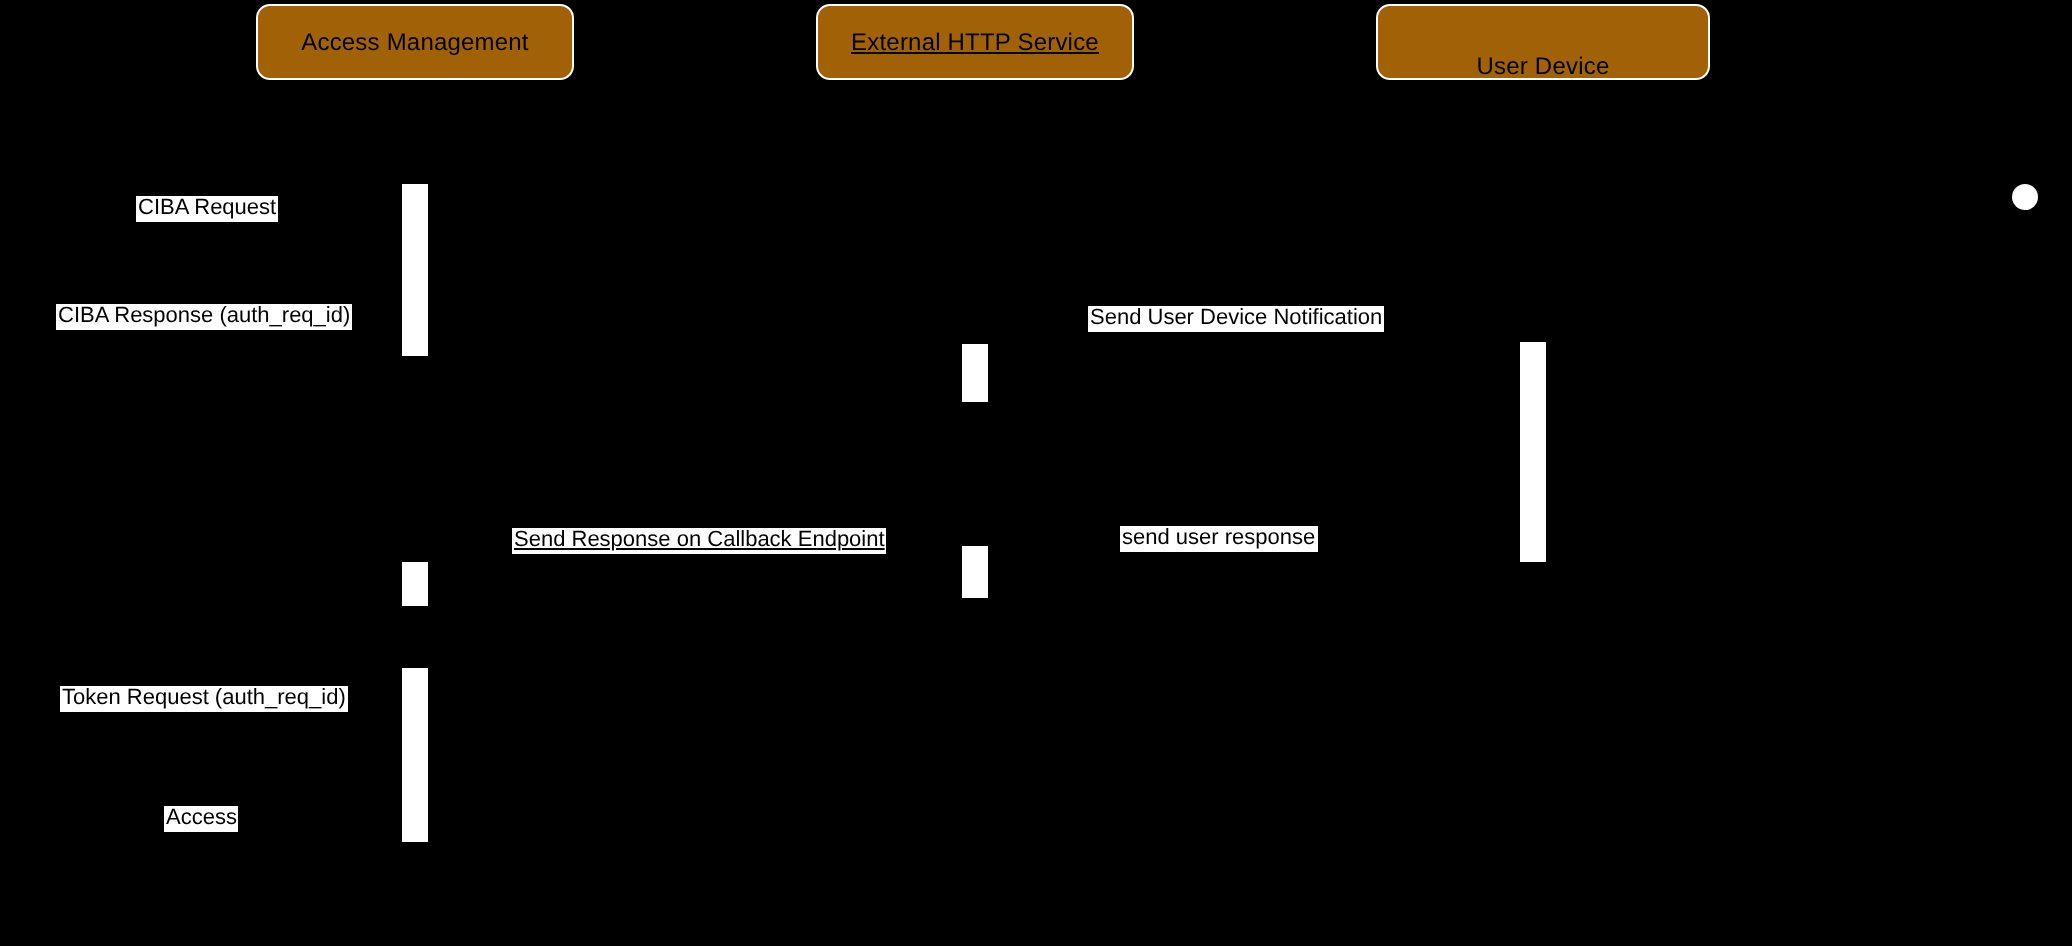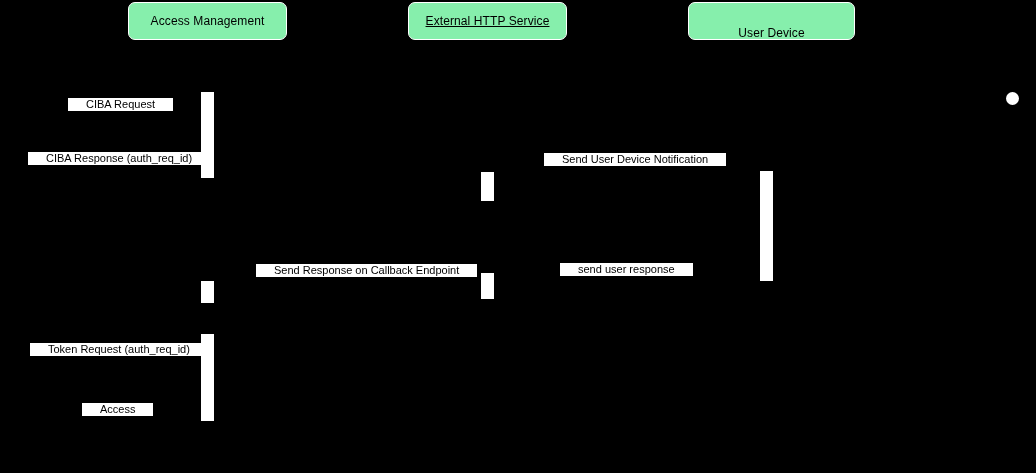--- a/index.html
+++ b/index.html
@@ -15,21 +15,21 @@
     position: relative;
     width: 1036px;
     height: 473px;
     background: #000000;
     overflow: hidden;
   }
   
   .participant {
     position: absolute;
     box-sizing: border-box;
-    background: #86efac;
+    background: #a16207;
     border: 1px solid #ffffff;
     border-radius: 7px;
     display: flex;
     align-items: center;
     justify-content: center;
     color: #000000;
     font-size: 12px;
     line-height: 1;
     letter-spacing: 0.1px;
     white-space: nowrap;
@@ -72,21 +72,21 @@
     border-left: 8px solid #000000;
   }
   
   .msg-label {
     position: absolute;
     background: #ffffff;
     color: #000000;
     font-size: 11px;
     line-height: 13px;
     white-space: nowrap;
-    padding: 0 18px;
+    padding: 0 1px;
   }
   
   .marker-dot {
     position: absolute;
     border-radius: 50%;
     background: #ffffff;
   }
 </style>
 </head>
 <body>
@@ -136,21 +136,21 @@
   <div class="activation" style="left:201px; top:334px; width:13px; height:87px;"></div>
 
   <div class="msg-label" style="left:68px; top:98px;">CIBA Request</div>
 
   <div class="msg-label" style="left:28px; top:152px;">CIBA Response (auth_req_id)</div>
 
   <div class="msg-label" style="left:544px; top:153px;">Send User Device Notification</div>
 
   <div class="msg-label" style="left:560px; top:263px;">send user response</div>
 
-  <div class="msg-label" style="left:256px; top:264px;">Send Response on Callback Endpoint</div>
+  <div class="msg-label" style="left:256px; top:264px;text-decoration:underline;">Send Response on Callback Endpoint</div>
 
   <div class="msg-label" style="left:30px; top:343px;">Token Request (auth_req_id)</div>
 
   <div class="msg-label" style="left:82px; top:403px;">Access</div>
 
   <div class="marker-dot" style="left:1006px; top:92px; width:13px; height:13px;"></div>
 
 </div>
 
 </body></html>

